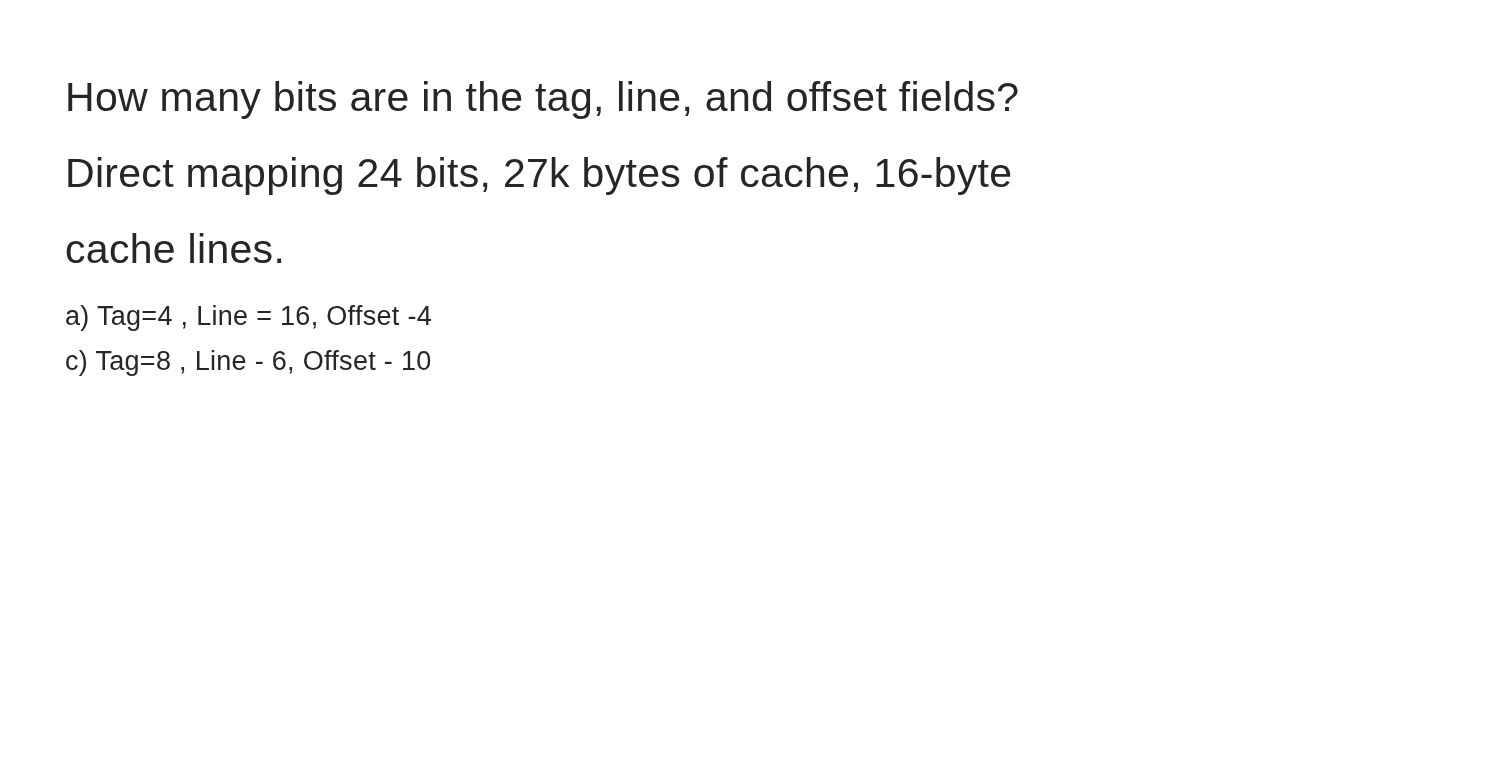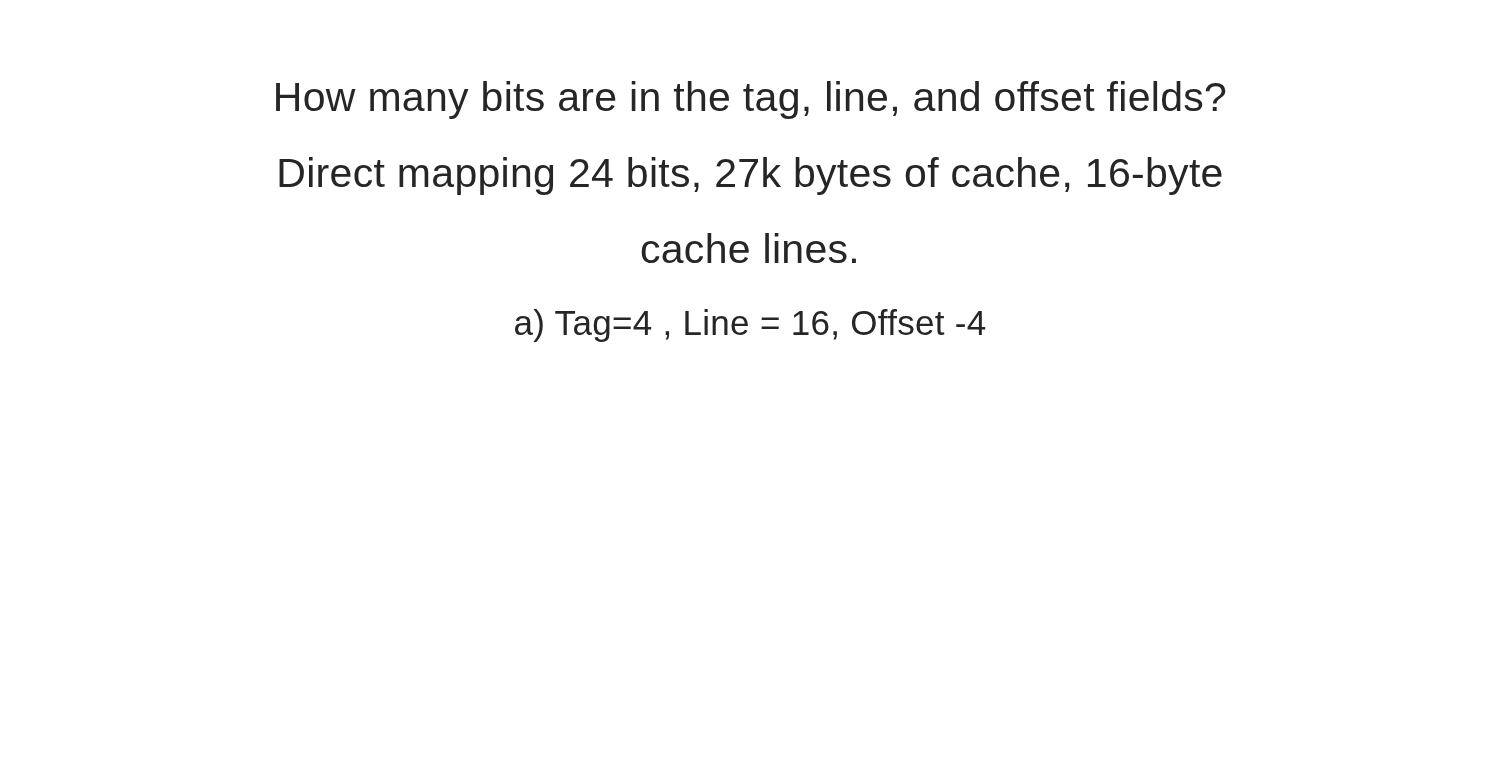--- a/index.html
+++ b/index.html
@@ -1,51 +1,51 @@
 <!DOCTYPE html>
 <html><head>
   <meta charset="utf-8">
   <style>
     * {
       margin: 0;
       padding: 0;
       box-sizing: border-box;
-      align-items: center;
     }
     body {
       width: 1500px;
       height: 776px;
       background: #ffffff;
       font-family: -apple-system, BlinkMacSystemFont, "Segoe UI", Helvetica, Arial, sans-serif;
       padding: 60px 65px;
       color: #262626;
     }
     .question-container {
       display: flex;
       flex-direction: column;
     }
     .question-line {
       font-size: 41px;
       line-height: 1.85;
       letter-spacing: 0.3px;
       font-weight: 400;
     }
     .option-line {
-      font-size: 35px;
+      font-size: 27px;
       line-height: 1.68;
       letter-spacing: 0.3px;
       font-weight: 400;
     }
     .options-group {
       margin-top: 6px;
     }
   </style>
 </head>
 <body>
 
 <div class="question-container">
   <div class="question-line">How many bits are in the tag, line, and offset fields?</div>
   <div class="question-line">Direct mapping 24 bits, 27k bytes of cache, 16-byte</div>
   <div class="question-line">cache lines.</div>
   <div class="options-group">
     <div class="option-line">a) Tag=4 , Line = 16, Offset -4</div>
+    <div class="option-line">c) Tag=8 , Line - 6, Offset - 10</div>
   </div>
 </div>
 
 </body></html>

